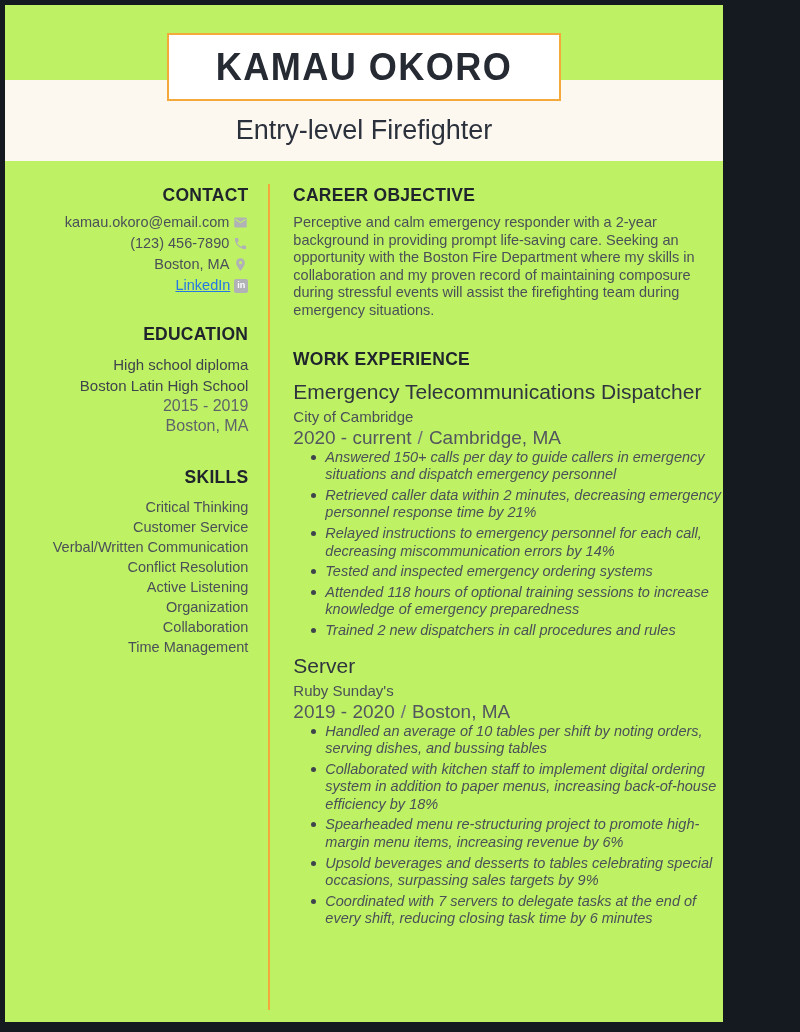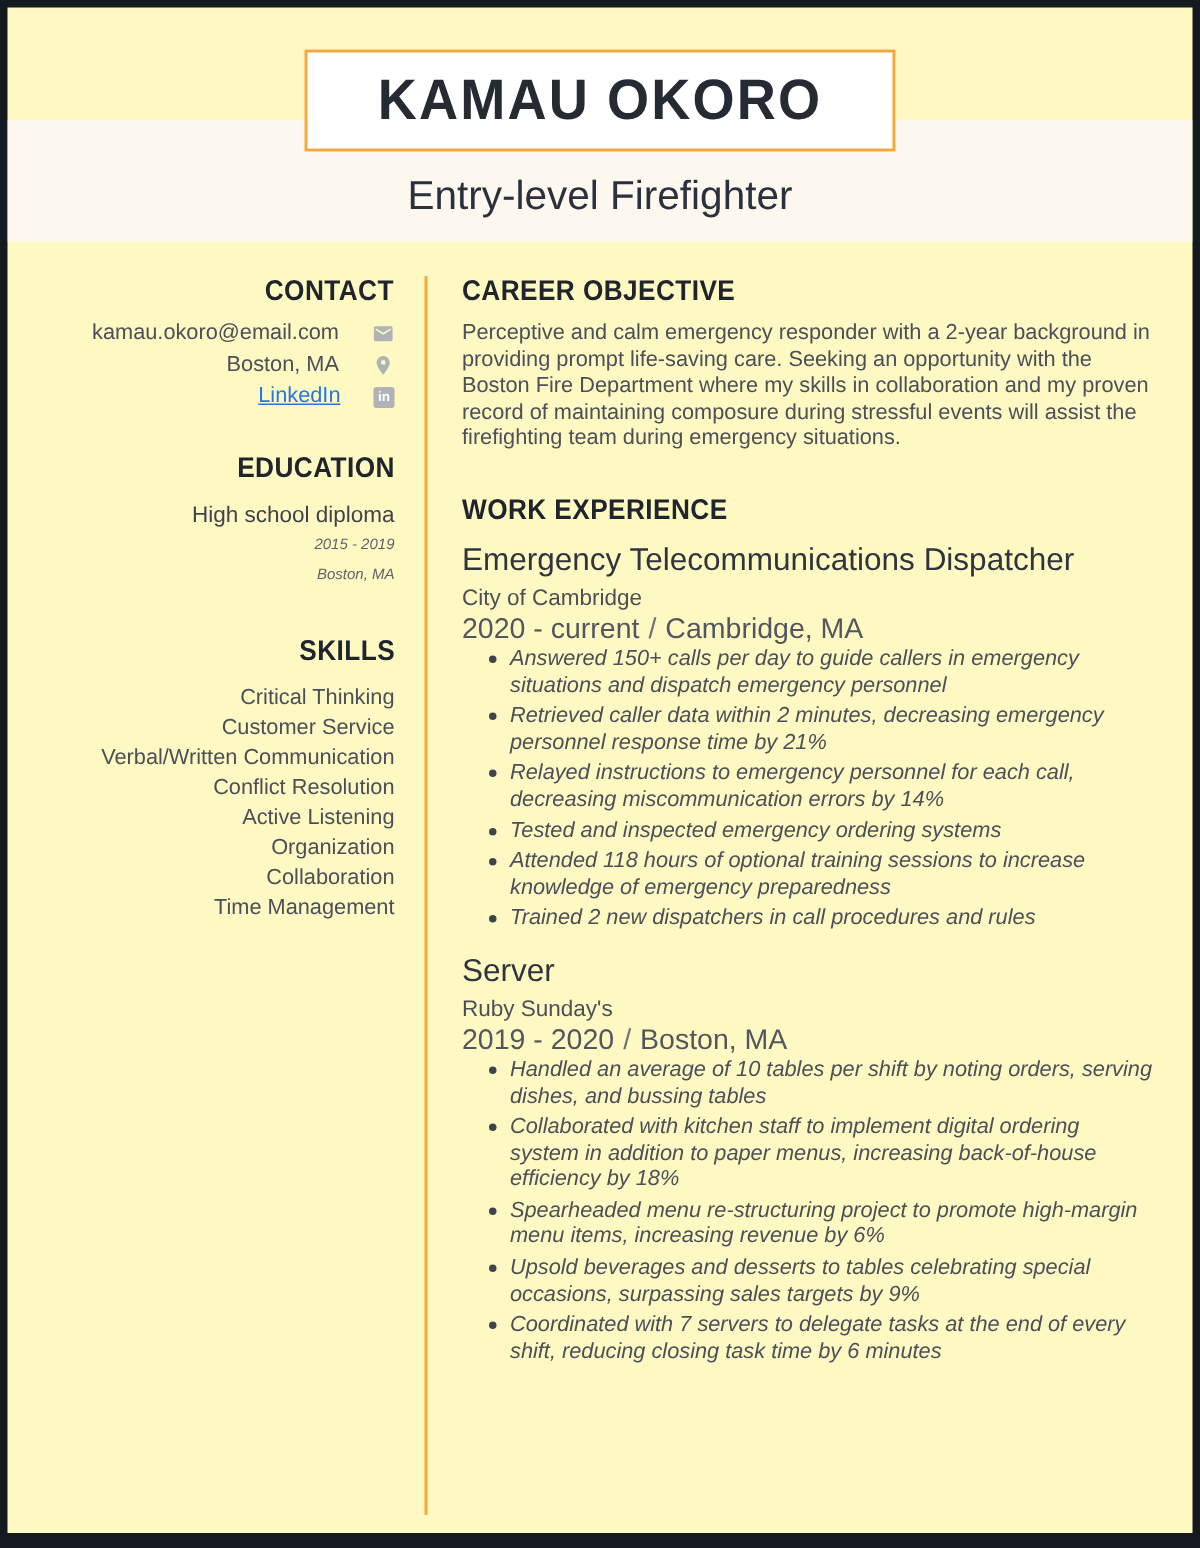--- a/index.html
+++ b/index.html
@@ -5,22 +5,22 @@
   * { margin: 0; padding: 0; box-sizing: border-box; }
   html, body { width: 800px; height: 1032px; }
   body {
     background: #151a21;
     font-family: "Liberation Sans", sans-serif;
     position: relative;
   }
   .page {
     position: absolute;
     left: 5px; top: 5px;
-    width: 790px; height: 1017px;
-    background: #fef9c3;
+    width: 718px; height: 1017px;
+    background: #bef264;
     overflow: hidden;
   }
   
   .header { position: relative; height: 156px; }
   .band {
     position: absolute; left: 0; right: 0;
     top: 75px; height: 81px;
     background: #fdf8ef;
   }
   .name-box {
@@ -69,37 +69,37 @@
     display: inline-block;
     transform: scaleX(0.92);
     white-space: nowrap;
   }
   .side-heading { transform-origin: right center; margin-bottom: 9px; }
   .main-heading { transform-origin: left center; margin-bottom: 8px; }
 
   
   .contact-line {
     display: flex; justify-content: flex-end; align-items: center;
-    gap: 22px; margin-bottom: 6px;
+    gap: 4px; margin-bottom: 6px;
     font-size: 14.5px; color: #4b4f58;
   }
   .contact-line .txt { line-height: 15px; }
   .c-icon { width: 15px; height: 15px; flex-shrink: 0; display: inline-flex; }
   .c-icon svg { width: 15px; height: 15px; fill: #b0b2b6; }
   .li-badge {
     width: 14px; height: 14px; border-radius: 2px;
     background: #b0b2b6; color: #ffffff;
     font-size: 9px; font-weight: 700;
     display: inline-flex; align-items: center; justify-content: center;
     line-height: 1;
   }
   a.link { color: #2577e6; text-decoration: underline; }
   .edu-block { margin-top: 30px; }
   .edu-line { font-size: 15px; color: #3f434c; line-height: 21px; }
-  .edu-sub { font-size: 10px; color: #5f636a; line-height: 20px; font-style: italic; }
+  .edu-sub { font-size: 16px; color: #5f636a; line-height: 20px; }
   .skills-block { margin-top: 30px; }
   .skill-line { font-size: 14.5px; color: #4b4f58; line-height: 20px; }
 
   
   .objective-text {
     font-size: 14.5px; line-height: 17.6px;
     color: #4b4f58;
   }
   .work-block { margin-top: 28px; }
   .job { margin-top: 2px; }
@@ -145,36 +145,45 @@
         <span class="side-heading">CONTACT</span>
         <div class="contact-line">
           <span class="txt">kamau.okoro@email.com</span>
           <span class="c-icon">
             <svg viewBox="0 0 24 24">
                 <path d="M20 4H4c-1.1 0-2 .9-2 2v12c0 1.1.9 2 2 2h16c1.1 0 2-.9 2-2V6c0-1.1-.9-2-2-2zm0 4l-8 5-8-5V6l8 5 8-5v2z"></path>
               </svg>
           </span>
         </div>
         <div class="contact-line">
+          <span class="txt">(123) 456-7890</span>
+          <span class="c-icon">
+            <svg viewBox="0 0 24 24">
+                <path d="M6.62 10.79c1.44 2.83 3.76 5.14 6.59 6.59l2.2-2.2c.27-.27.67-.36 1.02-.24 1.12.37 2.33.57 3.57.57.55 0 1 .45 1 1V20c0 .55-.45 1-1 1-9.39 0-17-7.61-17-17 0-.55.45-1 1-1h3.5c.55 0 1 .45 1 1 0 1.25.2 2.45.57 3.57.11.35.03.74-.25 1.02l-2.2 2.2z"></path>
+              </svg>
+          </span>
+        </div>
+        <div class="contact-line">
           <span class="txt">Boston, MA</span>
           <span class="c-icon">
             <svg viewBox="0 0 24 24">
                 <path d="M12 2C8.13 2 5 5.13 5 9c0 5.25 7 13 7 13s7-7.75 7-13c0-3.87-3.13-7-7-7zm0 9.5a2.5 2.5 0 1 1 0-5 2.5 2.5 0 0 1 0 5z"></path>
               </svg>
           </span>
         </div>
         <div class="contact-line">
           <a href="#" class="link txt">LinkedIn</a>
           <span class="li-badge">in</span>
         </div>
       </div>
 
       <div class="edu-block">
         <span class="side-heading">EDUCATION</span>
         <div class="edu-line">High school diploma</div>
+        <div class="edu-line">Boston Latin High School</div>
         <div class="edu-sub">2015 - 2019</div>
         <div class="edu-sub">Boston, MA</div>
       </div>
 
       <div class="skills-block">
         <span class="side-heading">SKILLS</span>
         <div class="skill-line">Critical Thinking</div>
         <div class="skill-line">Customer Service</div>
         <div class="skill-line">Verbal/Written Communication</div>
         <div class="skill-line">Conflict Resolution</div>

